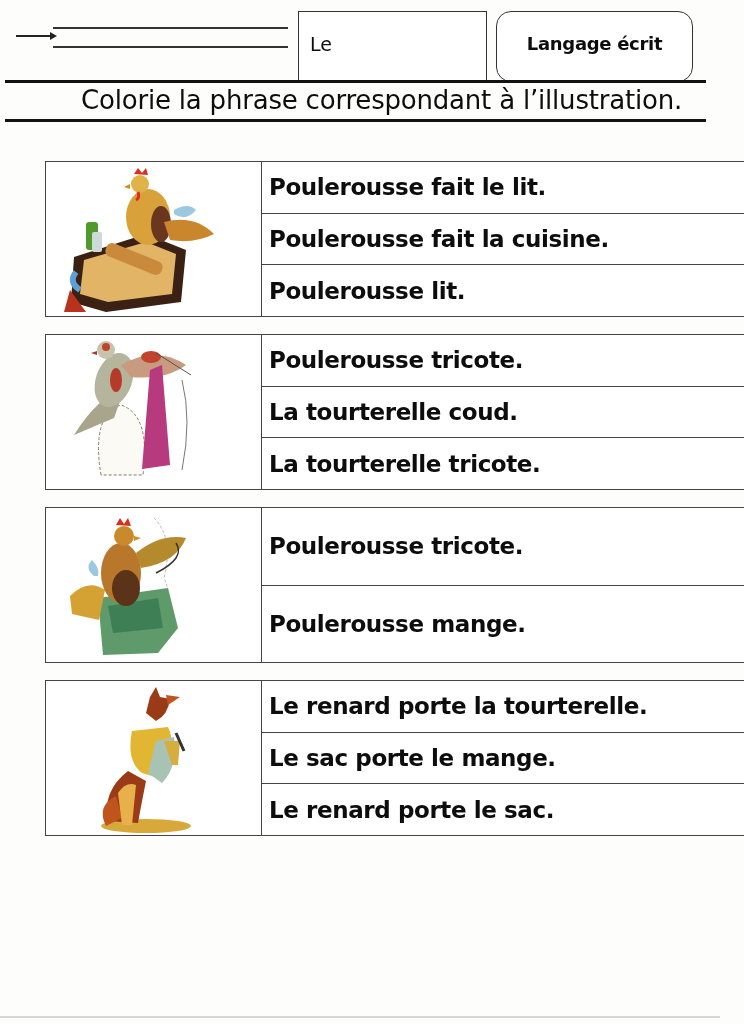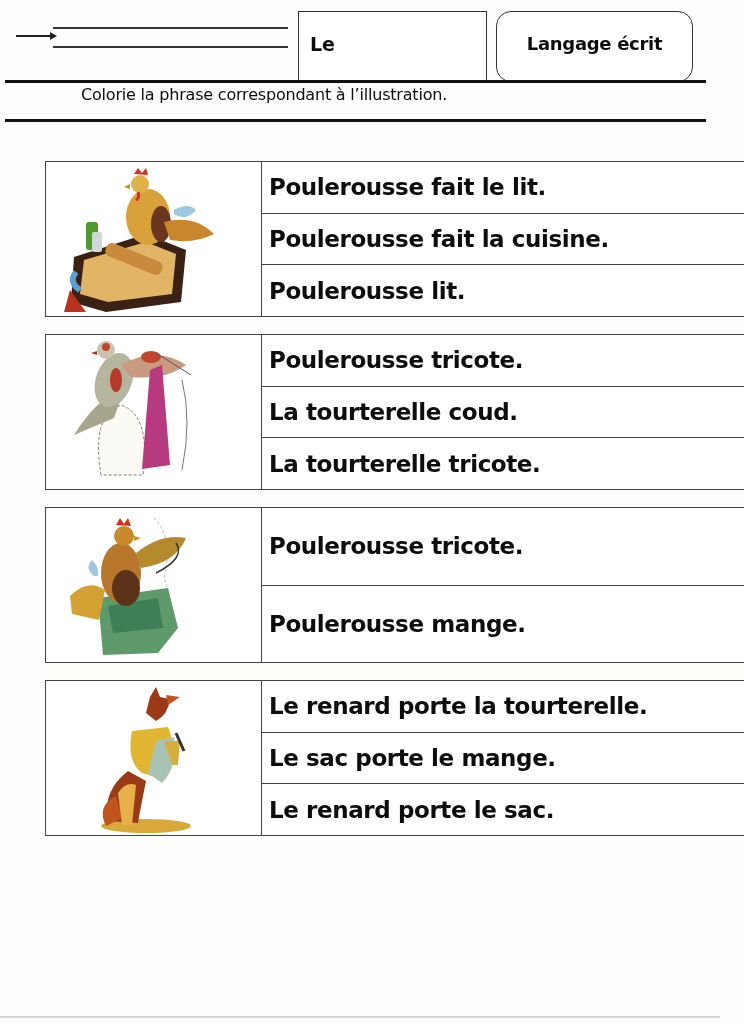--- a/index.html
+++ b/index.html
@@ -6,26 +6,26 @@
   body {
     width: 744px; height: 1024px; background: #fdfdfb; position: relative; overflow: hidden;
     font-family: "DejaVu Sans", "Liberation Sans", sans-serif; color: #0d0d0d;
   }
   .abs { position: absolute; }
   .arrow-shaft { left: 16px; top: 35px; width: 36px; height: 1.5px; background: #222; }
   .arrow-head { left: 50px; top: 32px; width: 0; height: 0;
     border-top: 4px solid transparent; border-bottom: 4px solid transparent; border-left: 7px solid #222; }
   .name-line { left: 53px; width: 235px; height: 1.5px; background: #333; }
   .box { border: 1.5px solid #333; box-sizing: border-box; background: #fff; }
-  .box-le { left: 298px; top: 11px; width: 189px; height: 71px; font-weight: bold; }
+  .box-le { left: 298px; top: 11px; width: 189px; height: 71px; }
   .box-le span { position: absolute; left: 11px; top: 21px; font-size: 19px; }
   .box-subject { left: 496px; top: 11px; width: 197px; height: 71px; text-align: center; border-radius: 15px; }
   .box-subject span { display: block; margin-top: 21px; font-size: 18px; font-weight: bold; letter-spacing: -0.3px; }
   .rule { left: 5px; width: 701px; height: 3px; background: #111; }
-  .instruction { left: 81px; top: 85px; font-size: 16px; letter-spacing: -0.2px; white-space: nowrap; }
+  .instruction { left: 81px; top: 85px; font-size: 26px; letter-spacing: -0.2px; white-space: nowrap; }
   .block { left: 45px; width: 728px; height: 156px; border: 1.5px solid #444; box-sizing: border-box; background: #fff; display: flex; }
   .block .pic { width: 215px; border-right: 1.5px solid #444; position: relative; overflow: hidden; }
   .block .choices { flex: 1; display: flex; flex-direction: column; }
   .choice { flex: 1; border-bottom: 1.5px solid #444; display: flex; align-items: center; padding-left: 7px;
     font-size: 23px; font-weight: bold; letter-spacing: -0.4px; white-space: nowrap; cursor: pointer; }
   .choice:last-child { border-bottom: none; }
   .scan-edge { left: 0; top: 1016px; width: 720px; height: 2px; background: #d6d6d6; }
   svg { position: absolute; left: 0; top: 0; }
 </style>
 </head>

